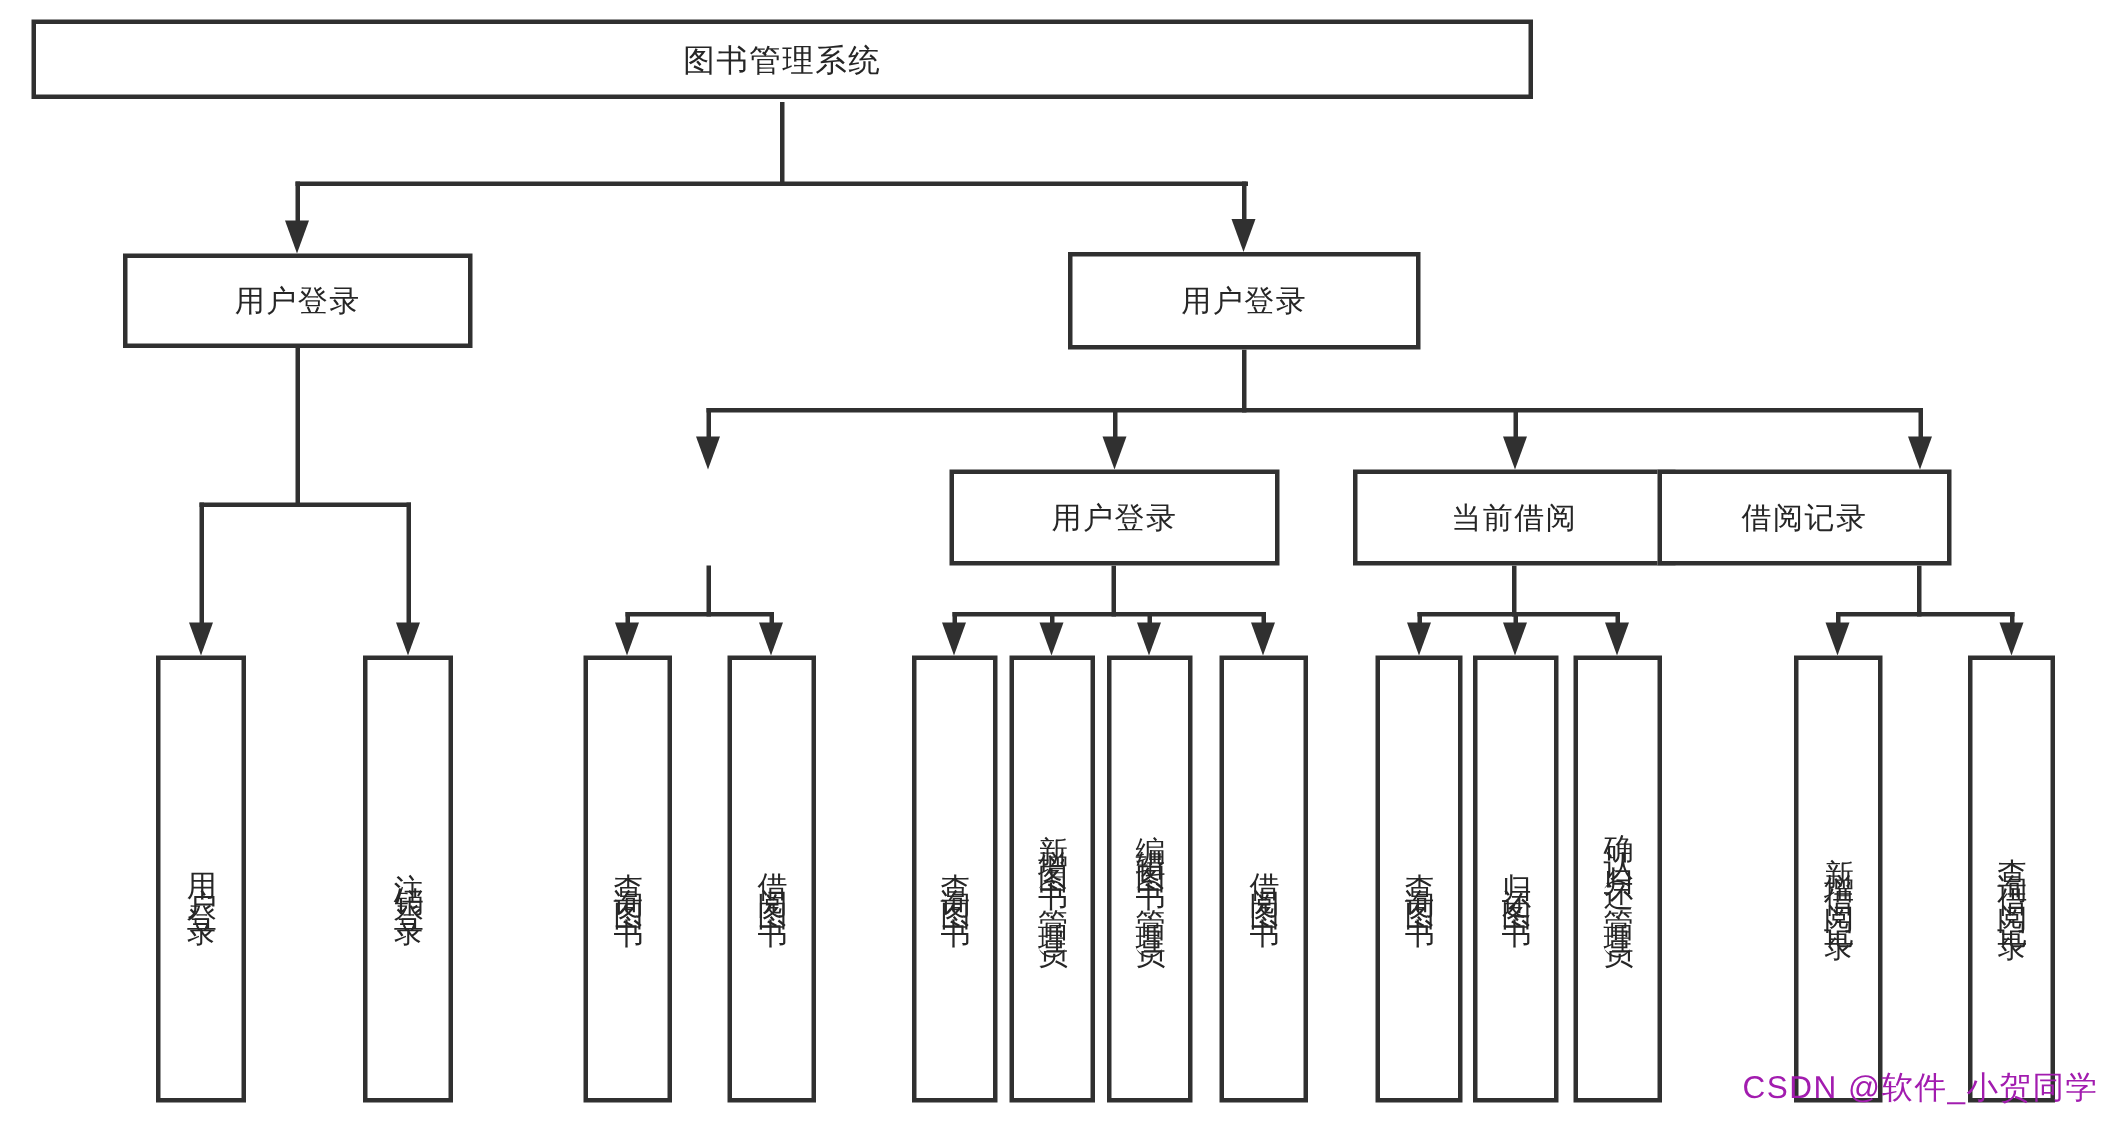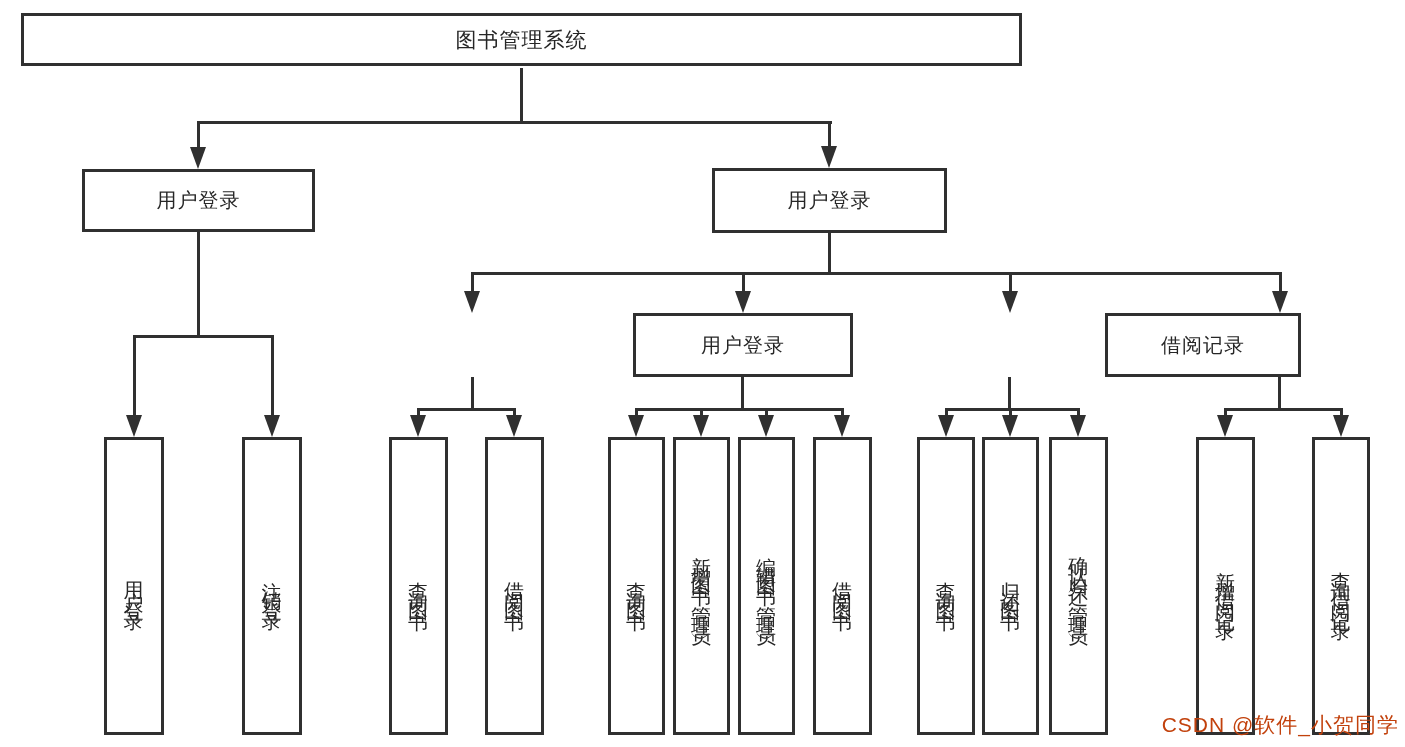--- a/index.html
+++ b/index.html
@@ -50,21 +50,21 @@
     border-left: 8px solid transparent;
     border-right: 8px solid transparent;
     border-top: 22px solid #303030;
     z-index: 1;
   }
   #watermark {
     position: absolute;
     right: 6px;
     bottom: 8px;
     font-size: 21px;
-    color: #c2410c;
+    color: #a21caf;
     letter-spacing: 1px;
     z-index: 3;
   }
 </style>
 </head>
 <body>
 
 <div id="canvas">
 
   <div class="node root" style="left:21px; top:13px; width:1001px; height:53px;align-items:center;">
@@ -73,20 +73,23 @@
 
   <div class="node" style="left:82px; top:169px; width:233px; height:63px;">
     <span>用户登录</span>
   </div>
   <div class="node" style="left:712px; top:168px; width:235px; height:65px;">
     <span>用户登录</span>
   </div>
 
   <div class="node" style="left:633px; top:313px; width:220px; height:64px;">
     <span>用户登录</span>
+  </div>
+  <div class="node" style="left:902px; top:313px; width:215px; height:64px;">
+    <span>当前借阅</span>
   </div>
   <div class="node" style="left:1105px; top:313px; width:196px; height:64px;">
     <span>借阅记录</span>
   </div>
 
   <div class="node leaf" style="left:104px; width:60px;">
     <span>用户登录</span>
   </div>
   <div class="node leaf" style="left:242px; width:60px;">
     <span>注销登录</span>

